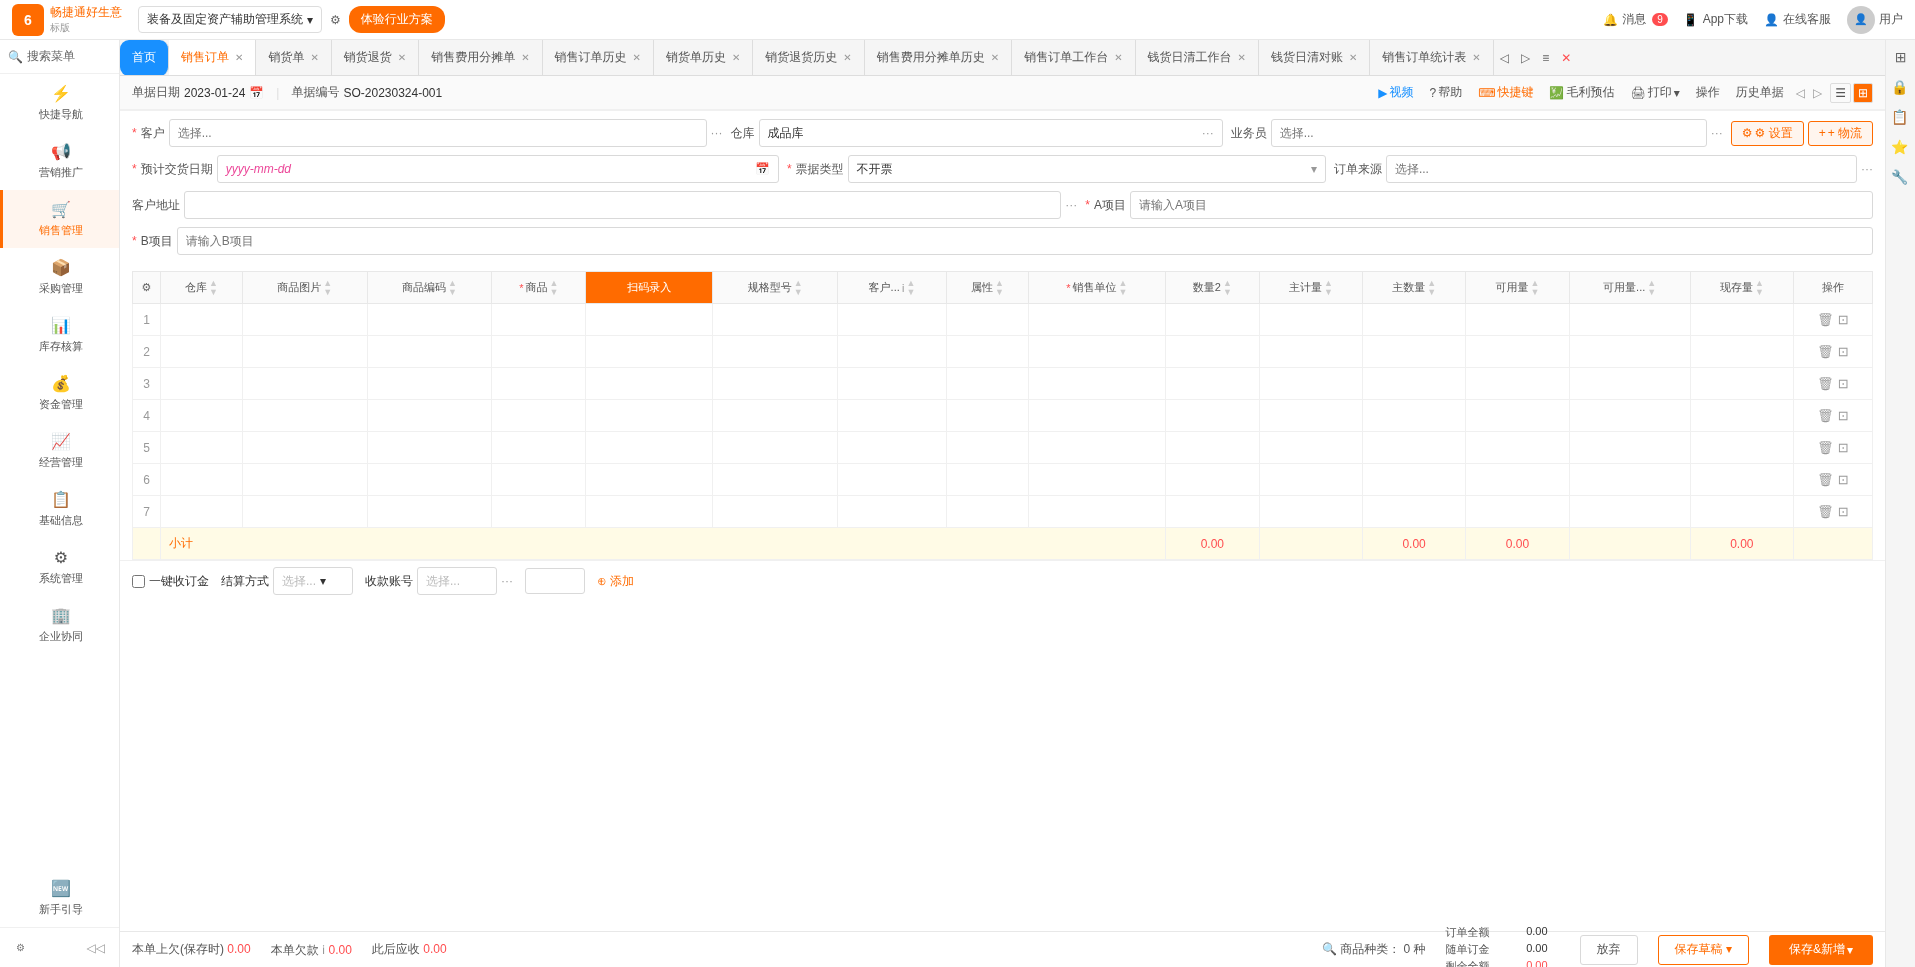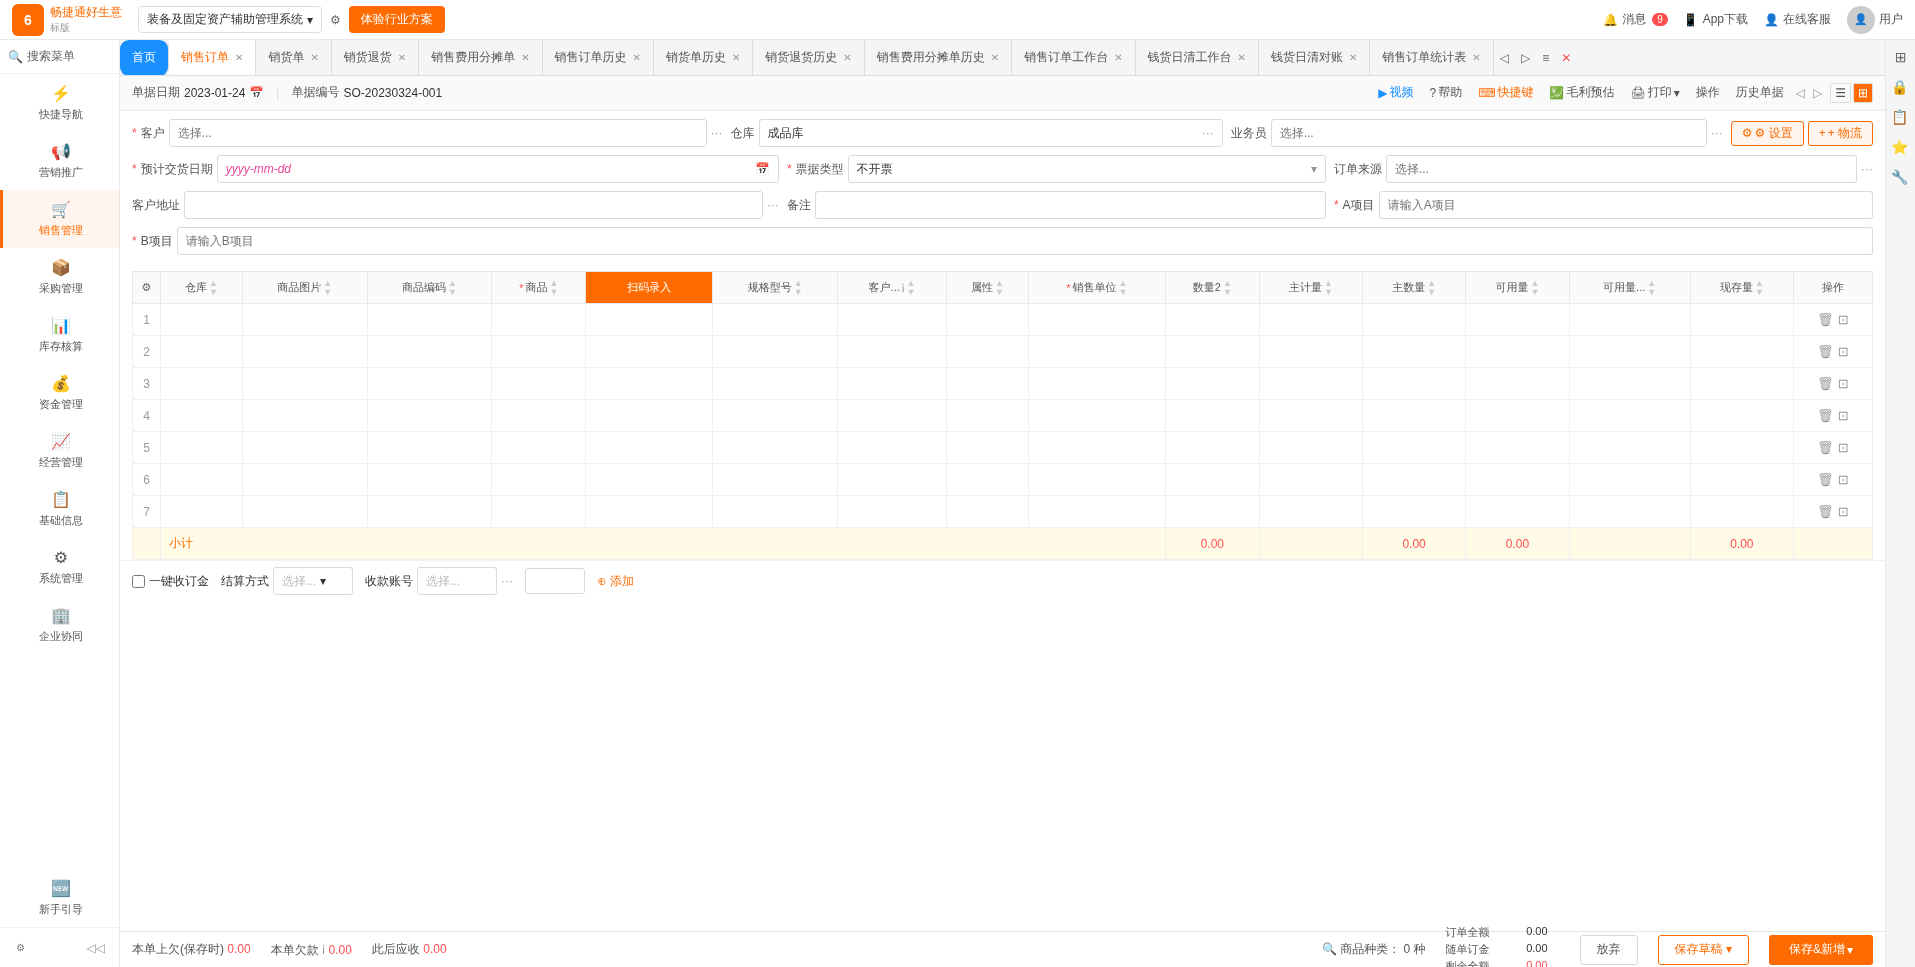--- a/index.html
+++ b/index.html
@@ -11,21 +11,21 @@
     .main-area { display: flex; flex: 1; overflow: hidden; }
     .sidebar { width: 120px; background: #fff; border-right: 1px solid #e8e8e8; display: flex; flex-direction: column; flex-shrink: 0; }
     .content-area { flex: 1; display: flex; flex-direction: column; overflow: hidden; }
     .tab-bar { height: 36px; background: #f5f5f5; display: flex; align-items: center; border-bottom: 1px solid #ddd; flex-shrink: 0; overflow: hidden; }
     .main-content { flex: 1; background: #fff; overflow: auto; padding: 0; }
     
     
     .logo-area { display: flex; align-items: center; gap: 6px; margin-right: 16px; }
     .logo-icon { width: 32px; height: 32px; background: #ff6b00; border-radius: 6px; display: flex; align-items: center; justify-content: center; color: white; font-size: 14px; font-weight: bold; }
     .system-select { display: flex; align-items: center; gap: 4px; border: 1px solid #ddd; border-radius: 4px; padding: 4px 8px; cursor: pointer; font-size: 12px; background: #fff; }
-    .btn-industry { background: #ff6b00; color: white; border: none; border-radius: 4px; padding: 5px 12px; cursor: pointer; font-size: 12px; margin-left: 8px; }
+    .btn-industry { background: #ff6b00; color: white; border: none; border-radius: 12px; padding: 5px 12px; cursor: pointer; font-size: 12px; margin-left: 8px; }
     .top-right { margin-left: auto; display: flex; align-items: center; gap: 16px; font-size: 12px; color: #555; }
     .top-right-item { display: flex; align-items: center; gap: 4px; cursor: pointer; }
     .badge { background: #ff4d4f; color: white; border-radius: 8px; padding: 1px 5px; font-size: 10px; margin-left: 2px; }
     .user-avatar { width: 28px; height: 28px; background: #ccc; border-radius: 50%; display: flex; align-items: center; justify-content: center; font-size: 11px; }
 
     
     .sidebar-search { padding: 8px; border-bottom: 1px solid #f0f0f0; display: flex; align-items: center; gap: 4px; color: #666; cursor: pointer; font-size: 12px; }
     .sidebar-nav-item { padding: 10px 8px; display: flex; flex-direction: column; align-items: center; gap: 4px; cursor: pointer; color: #555; font-size: 11px; border-left: 3px solid transparent; }
     .sidebar-nav-item.active { background: #fff5ee; color: #ff6b00; border-left-color: #ff6b00; }
     .nav-icon { font-size: 16px; }
@@ -384,24 +384,20 @@
             </div>
           </div>
 
           <div class="form-row">
             <div class="field-group" style="flex:1.2;">
               <span class="field-label">客户地址</span>
               <input class="field-input" style="flex: 1 1 0%;">
               <span class="dots-btn">···</span>
             </div>
             <div class="field-group" style="flex:1;">
-              <span class="field-label">备注</span>
-              <input class="field-input" style="flex: 1 1 0%;">
-            </div>
-            <div class="field-group" style="flex:1;">
               <span class="required-star">*</span>
               <span class="field-label">A项目</span>
               <input class="field-input" style="flex: 1 1 0%;" placeholder="请输入A项目">
             </div>
           </div>
 
           <div class="form-row">
             <div class="field-group">
               <span class="required-star">*</span>
               <span class="field-label">B项目</span>

